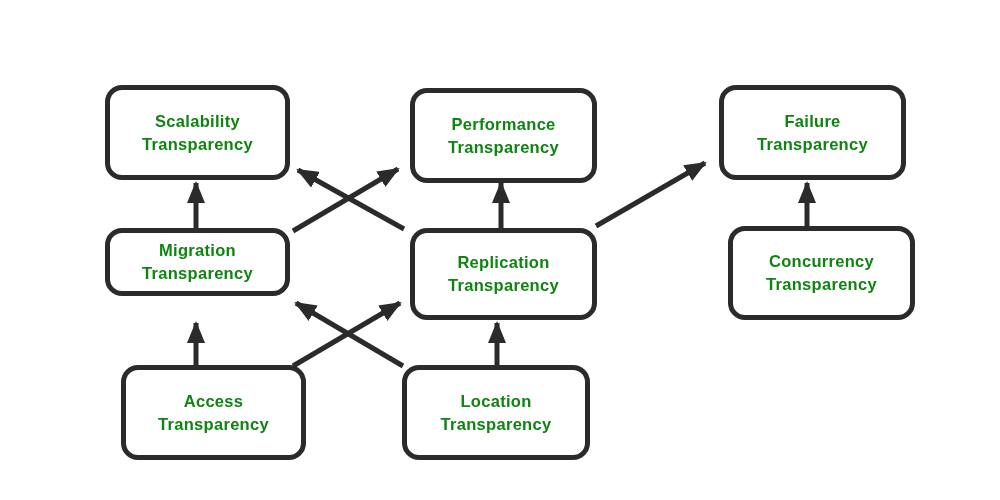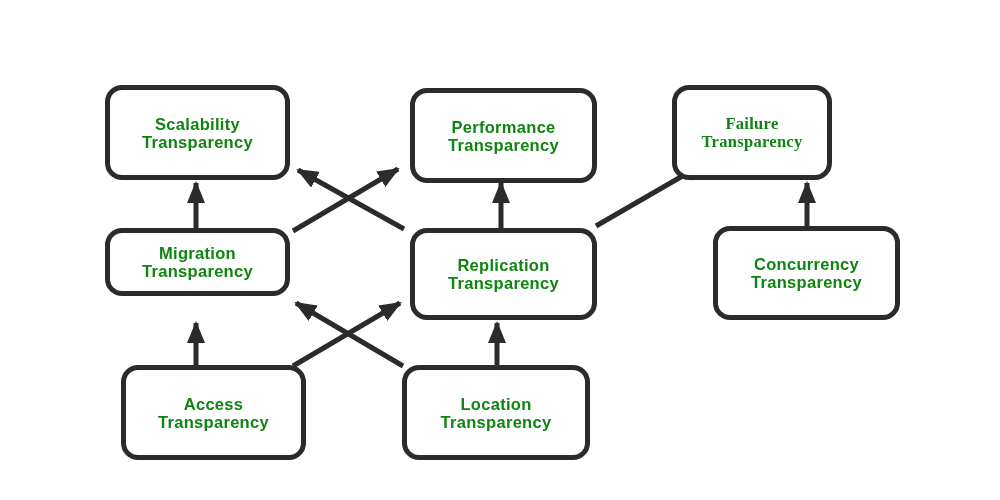--- a/index.html
+++ b/index.html
@@ -22,31 +22,31 @@
     border: 5px solid #2b2b2b;
     border-radius: 17px;
     background: #ffffff;
     display: flex;
     align-items: center;
     justify-content: center;
     text-align: center;
     color: #0f8410;
     font-weight: 700;
     font-size: 16.5px;
-    line-height: 18px;
+    line-height: 23px;
     letter-spacing: 0.3px;
     white-space: pre-line;
   }
   
   #node-scalability  { left: 105px; top:  85px; width: 185px; height: 95px; }
   #node-performance  { left: 410px; top:  88px; width: 187px; height: 95px; }
-  #node-failure      { left: 672px; top:  85px; width: 160px; height: 95px; font-family: Liberation Serif, serif; }
+  #node-failure      { left: 719px; top:  85px; width: 187px; height: 95px; }
   #node-migration    { left: 105px; top: 228px; width: 185px; height: 68px; }
   #node-replication  { left: 410px; top: 228px; width: 187px; height: 92px; }
-  #node-concurrency  { left: 713px; top: 226px; width: 187px; height: 94px; }
+  #node-concurrency  { left: 728px; top: 226px; width: 187px; height: 94px; }
   #node-access       { left: 121px; top: 365px; width: 185px; height: 95px; }
   #node-location     { left: 402px; top: 365px; width: 188px; height: 95px; }
 </style>
 </head>
 <body>
 
 <div class="canvas">
 
   <svg class="arrow-layer" viewBox="0 0 1000 500" xmlns="http://www.w3.org/2000/svg">
     <defs>

